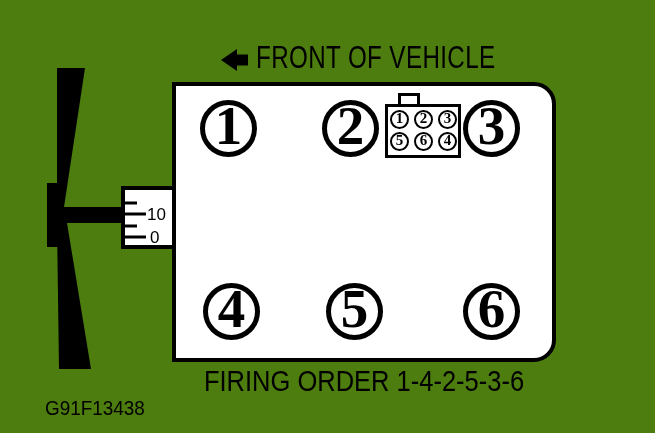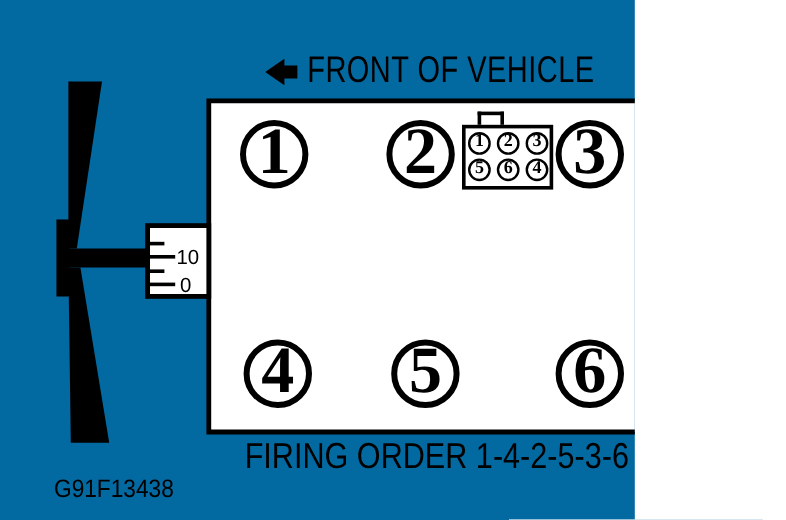--- a/index.html
+++ b/index.html
@@ -1,20 +1,20 @@
 <!DOCTYPE html>
 <html><head>
 <meta charset="utf-8">
 <style>
   html, body { margin: 0; padding: 0; background: #ffffff; }
   .canvas {
     position: relative;
-    width: 529px;
+    width: 655px;
     height: 433px;
-    background: #0369a1;
+    background: #4d7c0f;
     font-family: "Liberation Sans", sans-serif;
     color: #000000;
     overflow: hidden;
   }
   .abs { position: absolute; }
 
   
   .front-arrow { left: 221px; top: 48px; z-index: 3; }
   .front-label {
     left: 256px; top: 42px;

